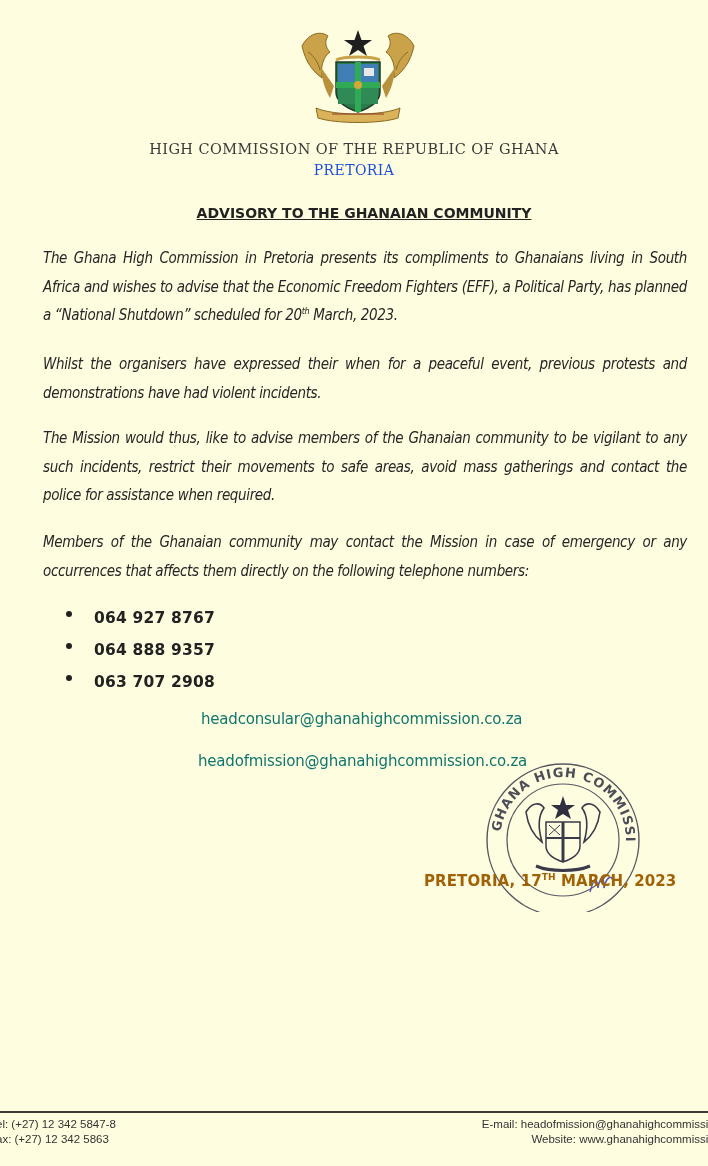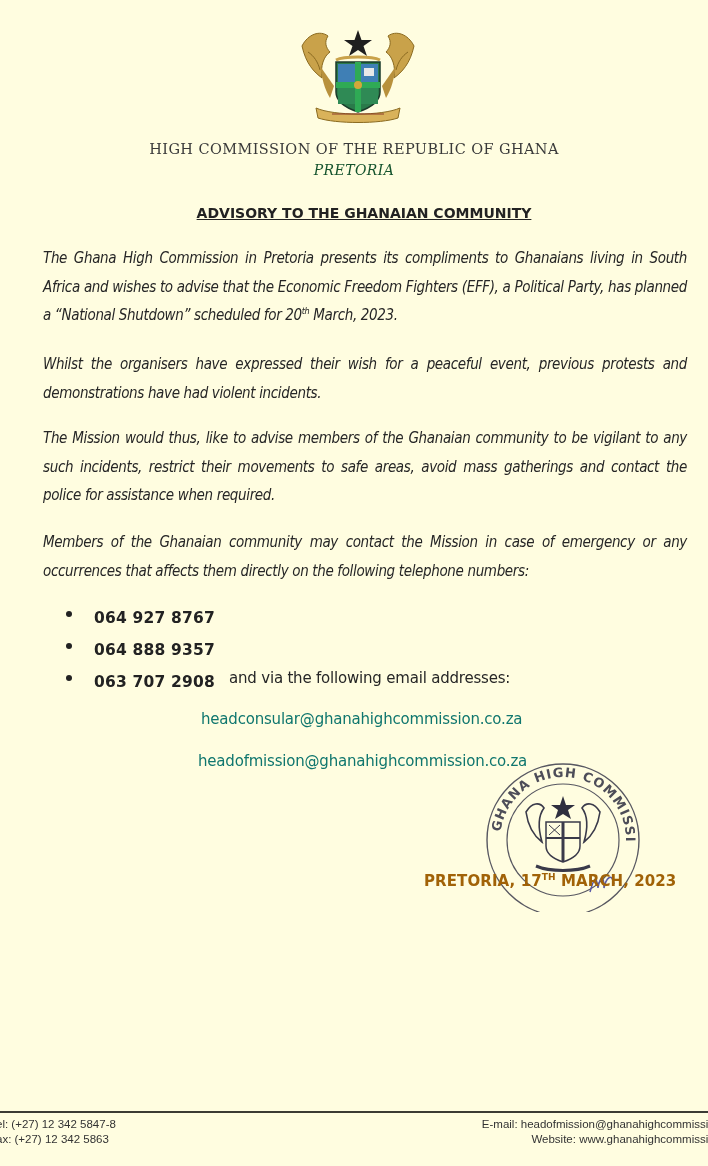--- a/index.html
+++ b/index.html
@@ -36,23 +36,22 @@
     }
     .org-city {
       position: absolute;
       left: 0;
       width: 708px;
       top: 160px;
       text-align: center;
       font-family: "DejaVu Serif", serif;
       font-size: 14px;
       letter-spacing: 0.4px;
-      color: #14532d;
+      color: #1d4ed8;
       line-height: 20px;
-      font-style: italic;
     }
     .title {
       position: absolute;
       left: 0;
       width: 728px;
       top: 205px;
       text-align: center;
       font-family: "DejaVu Sans", sans-serif;
       font-weight: bold;
       font-size: 14px;
@@ -205,37 +204,36 @@
 </div>
 
 <div class="org-name">HIGH COMMISSION OF THE REPUBLIC OF GHANA</div>
 <div class="org-city">PRETORIA</div>
 
 <div class="title">ADVISORY TO THE GHANAIAN COMMUNITY</div>
 
 <div class="para p1">
   <span>The Ghana High Commission in Pretoria presents its compliments to Ghanaians living in South Africa and wishes to advise that the Economic Freedom Fighters (EFF), a Political Party, has planned a “National Shutdown” scheduled for 20</span><sup>th</sup><span> March, 2023.</span>
 </div>
-<div class="para p2">Whilst the organisers have expressed their wish for a peaceful event, previous protests and demonstrations have had violent incidents.</div>
+<div class="para p2">Whilst the organisers have expressed their when for a peaceful event, previous protests and demonstrations have had violent incidents.</div>
 <div class="para p3">The Mission would thus, like to advise members of the Ghanaian community to be vigilant to any such incidents, restrict their movements to safe areas, avoid mass gatherings and contact the police for assistance when required.</div>
 <div class="para p4">Members of the Ghanaian community may contact the Mission in case of emergency or any occurrences that affects them directly on the following telephone numbers:</div>
 
 <ul class="phones">
   <li>
     <span class="bullet"></span>
     <span class="phone-num">064 927 8767</span>
   </li>
   <li>
     <span class="bullet"></span>
     <span class="phone-num">064 888 9357</span>
   </li>
   <li>
     <span class="bullet"></span>
     <span class="phone-num">063 707 2908</span>
-    <span class="phone-suffix">and via the following email addresses:</span>
   </li>
 </ul>
 
 <a class="email-link email-1">headconsular@ghanahighcommission.co.za</a>
 <a class="email-link email-2">headofmission@ghanahighcommission.co.za</a>
 
 <div class="stamp">
   <svg width="170" height="150" viewBox="0 0 170 150">
     <defs>
       <path id="ringPath" d="M22 78 A63 63 0 0 1 148 78"></path>

